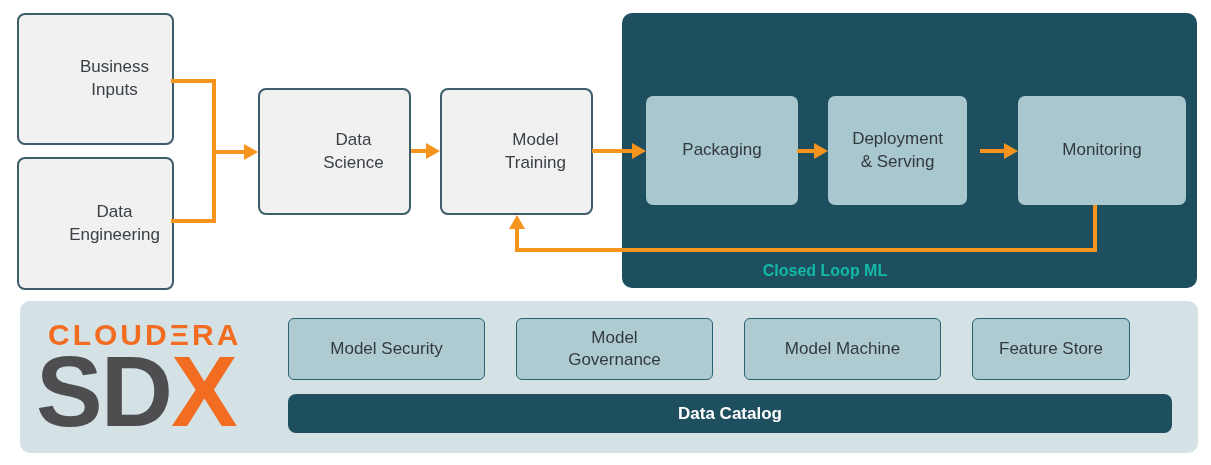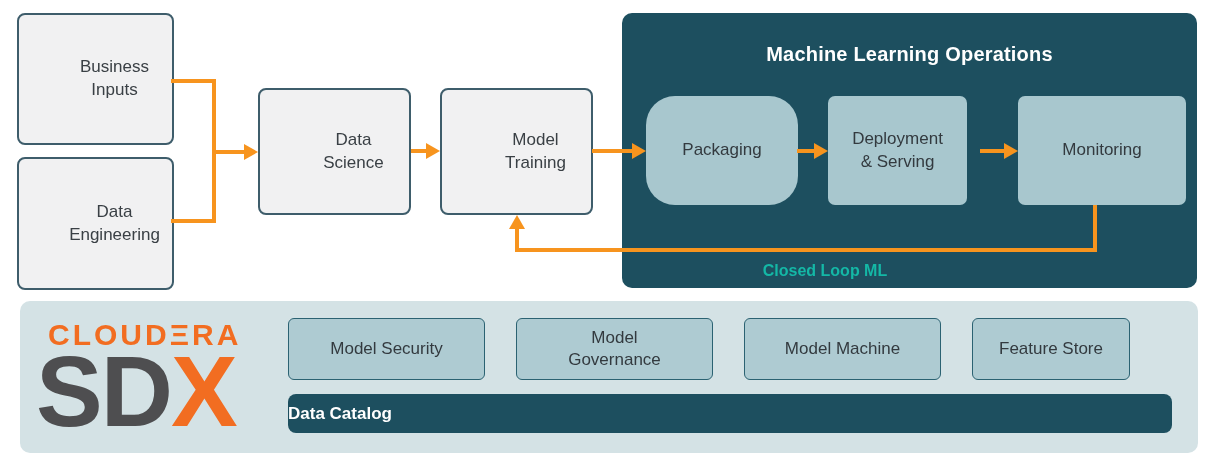--- a/index.html
+++ b/index.html
@@ -47,21 +47,21 @@
     position:absolute;top:30px;left:0;width:100%;text-align:center;
     color:#ffffff;font-size:20px;font-weight:bold;letter-spacing:.2px;
   }
   .ml-box{
     position:absolute;top:83px;height:109px;
     background:var(--panel-box);border-radius:7px;
     display:flex;align-items:center;justify-content:center;
     text-align:center;font-size:17px;color:#333A3F;
     line-height:1.35;white-space:pre-line;
   }
-  #mlbox-packaging{left:24px;width:152px;border-radius:29px;}
+  #mlbox-packaging{left:24px;width:152px;}
   #mlbox-deployment{left:206px;width:139px;}
   #mlbox-monitoring{left:396px;width:168px;}
   .loop-label{
     position:absolute;left:103px;top:249px;width:200px;text-align:center;
     color:#14b8a6;font-size:16px;font-weight:bold;
   }
 
   
   .hline,.vline{position:absolute;background:var(--arrow);}
   .head-right{position:absolute;width:0;height:0;
@@ -113,21 +113,21 @@
     text-align:center;font-size:17px;color:#333A3F;
     line-height:1.3;white-space:pre-line;
   }
   #sdxbox-security{left:268px;width:197px;}
   #sdxbox-governance{left:496px;width:197px;}
   #sdxbox-catalog{left:724px;width:197px;}
   #sdxbox-feature{left:952px;width:158px;}
   .data-catalog-bar{
     position:absolute;left:268px;top:93px;width:884px;height:39px;
     background:var(--dark-teal);border-radius:8px;
-    display:flex;align-items:center;justify-content:flex-start;
+    display:flex;align-items:center;justify-content:center;
     color:#ffffff;font-size:17px;font-weight:bold;
   }
 </style>
 </head>
 <body>
 
 <div id="stage">
 
   <div class="flow-box" id="box-business-inputs">
     <span>Business
@@ -140,21 +140,20 @@
   <div class="flow-box" id="box-data-science">
     <span>Data
 Science</span>
   </div>
   <div class="flow-box" id="box-model-training">
     <span>Model
 Training</span>
   </div>
 
   <div id="mlops-panel">
-    <div class="mlops-title">Machine Learning Operations</div>
     <div class="ml-box" id="mlbox-packaging">
       <span>Packaging</span>
     </div>
     <div class="ml-box" id="mlbox-deployment">
       <span>Deployment
 &amp; Serving</span>
     </div>
     <div class="ml-box" id="mlbox-monitoring">
       <span>Monitoring</span>
     </div>

